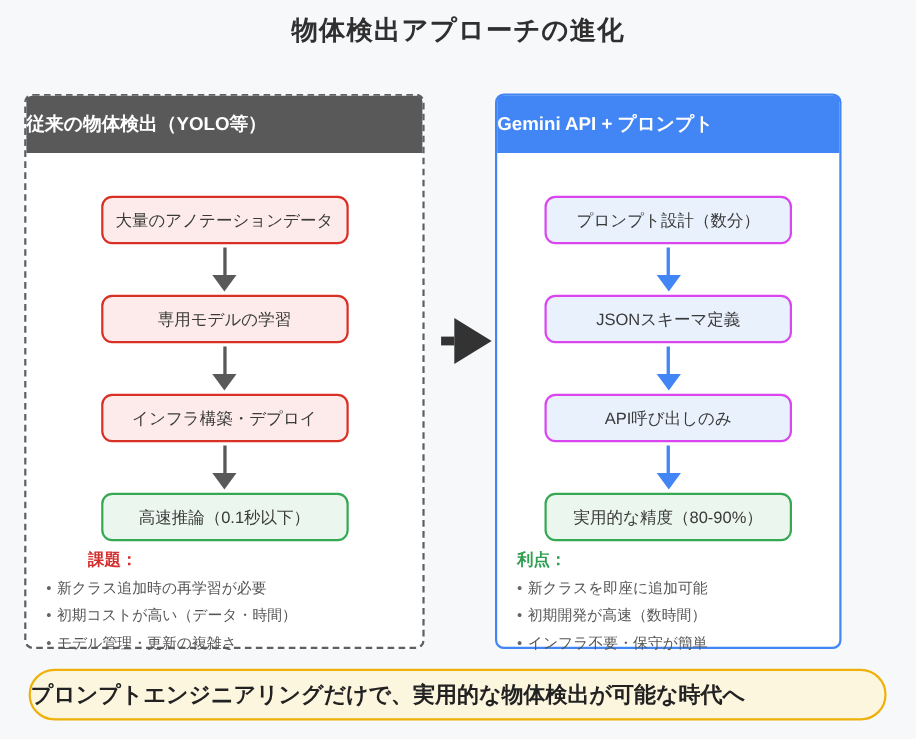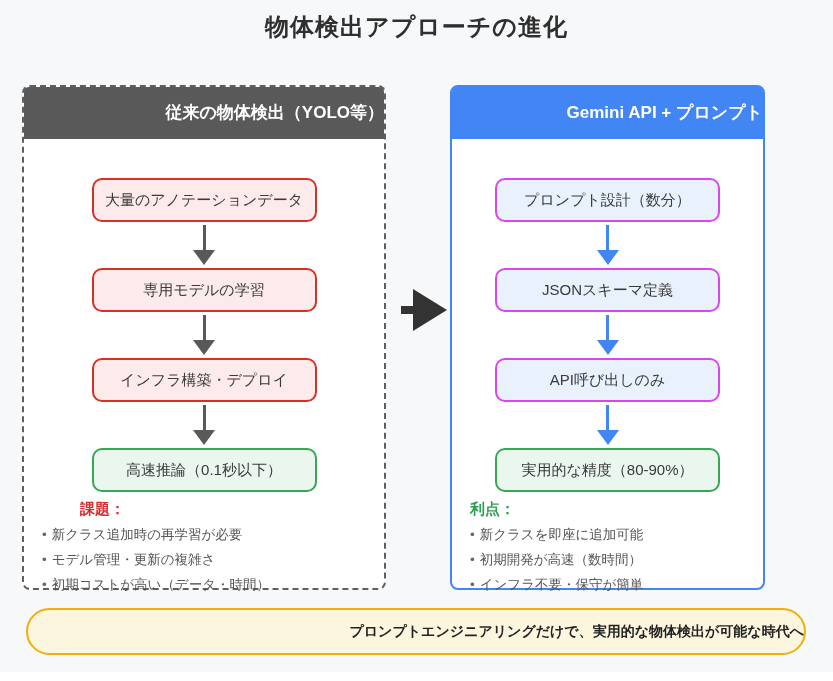--- a/index.html
+++ b/index.html
@@ -8,21 +8,21 @@
   .canvas { position:relative; width:833px; height:681px; background:#f6f8fa; overflow:hidden;text-decoration:underline; }
   .bottom-strip { position:absolute; left:0; bottom:0; width:100%; height:9px; background:#ffffff; }
 
   .title { position:absolute; top:11px; left:0; width:100%; text-align:center;
            font-size:24px; font-weight:bold; color:#2f2f2f; letter-spacing:1px; }
 
   .panel { position:absolute; top:85px; height:505px; background:#ffffff; border-radius:8px; }
   .panel.left  { left:22px;  width:364px; border:2px dashed #5f5f5f; }
   .panel.right { left:450px; width:315px; border:2px solid #4285f4; }
 
-  .panel-header { width:100%; height:52px; line-height:52px; text-align:right;
+  .panel-header { width:100%; height:52px; line-height:52px; text-align:left;
                   font-size:17px; font-weight:bold; color:#ffffff; border-radius:5px 5px 0 0; }
   .panel-header.gray { background:#595959; }
   .panel-header.blue { background:#4285f4; }
 
   .flow { margin-top:39px; }
   .node { width:225px; height:44px; margin:0 auto; border-radius:10px;
           display:flex; align-items:center; justify-content:center;
           font-size:15px; color:#3a3a3a; }
   .node.red   { border:2px solid #d93025; background:#fcebea; }
   .node.green { border:2px solid #34a853; background:#eaf6ee; }
@@ -45,22 +45,22 @@
   .note-line .bullet { color:#666; margin-right:5px; }
 
   .big-arrow { position:absolute; left:401px; top:289px; display:flex; align-items:center; }
   .big-arrow .stem { display:block; width:12px; height:8px; background:#333; }
   .big-arrow .head { display:block; width:0; height:0;
                      border-top:21px solid transparent; border-bottom:21px solid transparent;
                      border-left:34px solid #333; }
 
   .banner { position:absolute; left:26px; top:608px; width:780px; height:47px;
             border:2px solid #eeb009; background:#fdf6df; border-radius:24px;
-            display:flex; align-items:center; justify-content:flex-end;
-            font-size:14px; font-weight:bold; color:#222; }
+            display:flex; align-items:center; justify-content:flex-start;
+            font-size:20px; font-weight:bold; color:#222; }
 </style>
 </head>
 <body>
 
 <div class="canvas">
 
   <h1 class="title">物体検出アプローチの進化</h1>
 
   <section class="panel left">
     <header class="panel-header gray">従来の物体検出（YOLO等）</header>
@@ -81,24 +81,24 @@
           <i class="head"></i>
       </div>
       <div class="node green">高速推論（0.1秒以下）</div>
     </div>
     <div class="notes">
       <div class="notes-title red-text">課題：</div>
       <div class="note-line">
         <span class="bullet">•</span><span>新クラス追加時の再学習が必要</span>
       </div>
       <div class="note-line">
-        <span class="bullet">•</span><span>モデル管理・更新の複雑さ</span>
+        <span class="bullet">•</span><span>初期コストが高い（データ・時間）</span>
       </div>
       <div class="note-line">
-        <span class="bullet">•</span><span>初期コストが高い（データ・時間）</span>
+        <span class="bullet">•</span><span>モデル管理・更新の複雑さ</span>
       </div>
     </div>
   </section>
 
   <div class="big-arrow">
     <i class="stem"></i>
       <i class="head"></i>
   </div>
 
   <section class="panel right">

